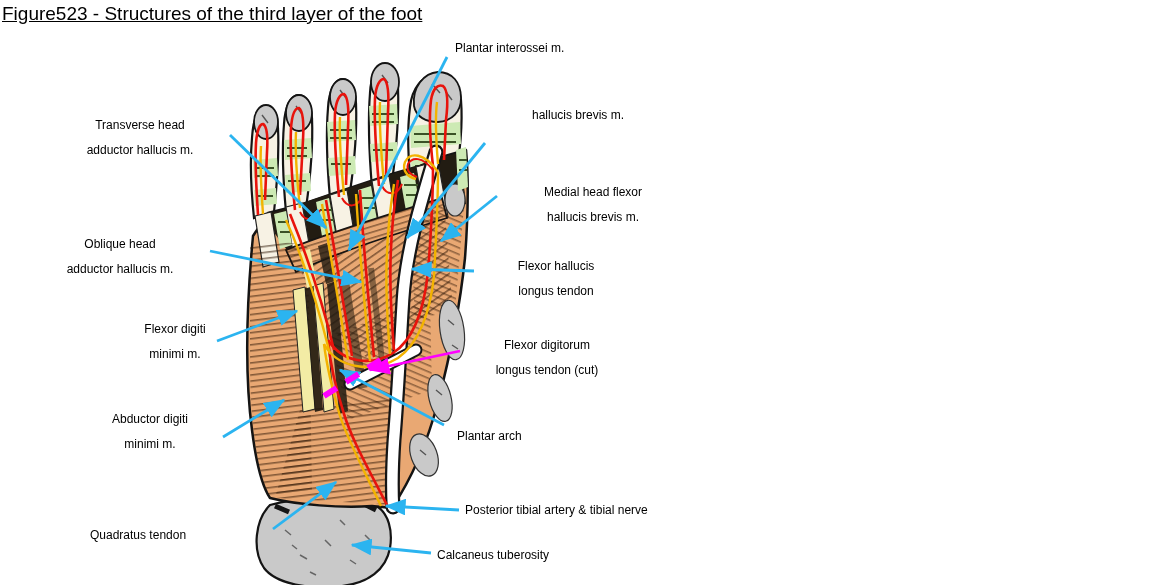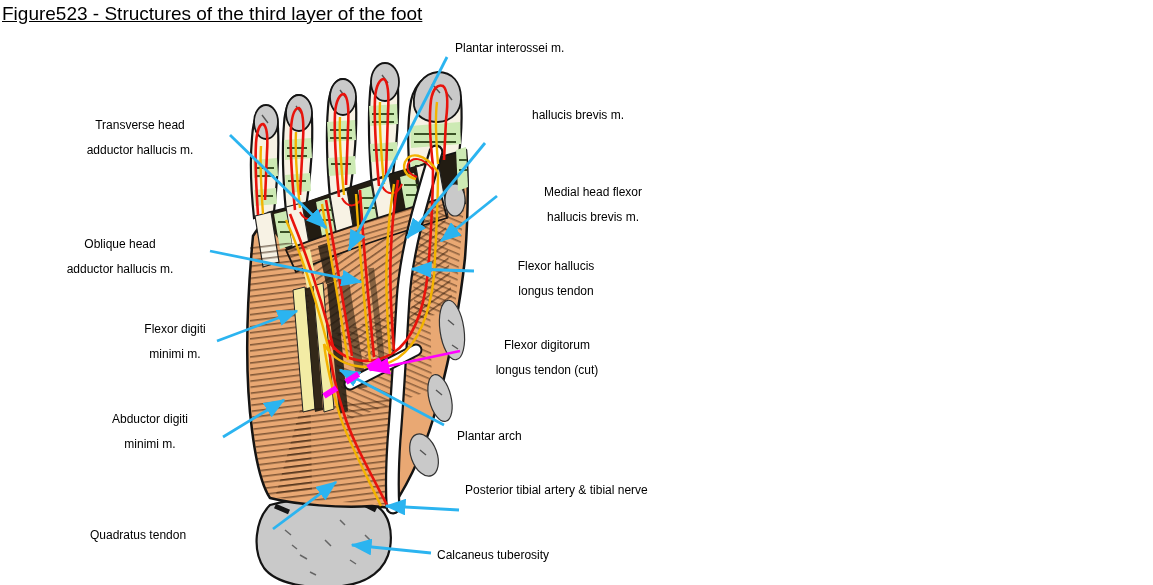--- a/index.html
+++ b/index.html
@@ -238,20 +238,20 @@
       <div class="fig-label center" style="left: 150px; top: 407px;">
         <div>Abductor digiti</div>
         <div>minimi m.</div>
       </div>
       <div class="fig-label" style="left: 457px; top: 424px;">
         <div>Plantar arch</div>
       </div>
       <div class="fig-label" style="left: 90px; top: 523px;">
         <div>Quadratus tendon</div>
       </div>
-      <div class="fig-label" style="left: 465px; top: 478px; text-align: right;">
+      <div class="fig-label" style="left: 465px; top: 498px; text-align: right;">
         <div>Posterior tibial artery &amp; tibial nerve</div>
       </div>
       <div class="fig-label" style="left: 437px; top: 543px;">
         <div>Calcaneus tuberosity</div>
       </div>
     </div>
 </div>
 
 </body></html>

